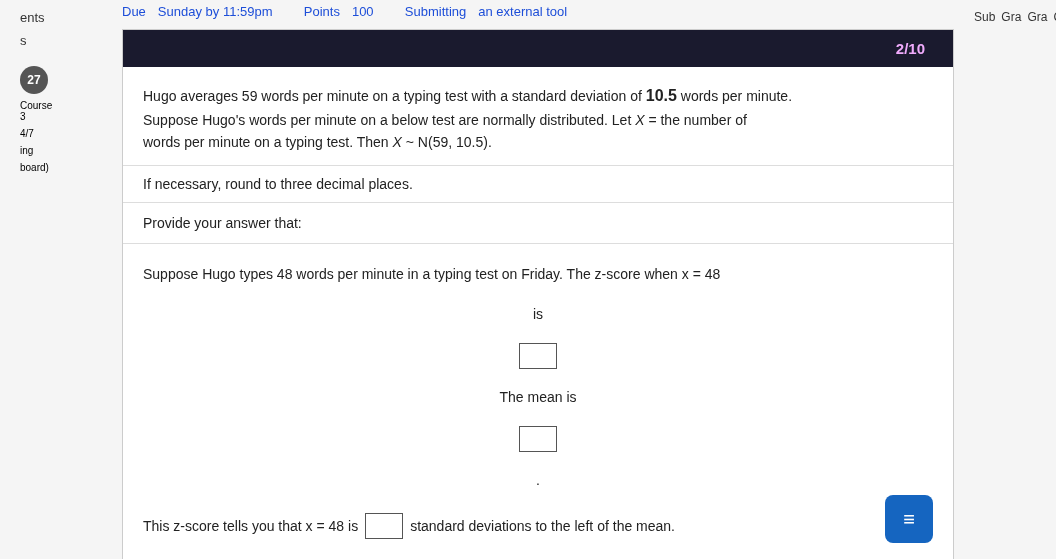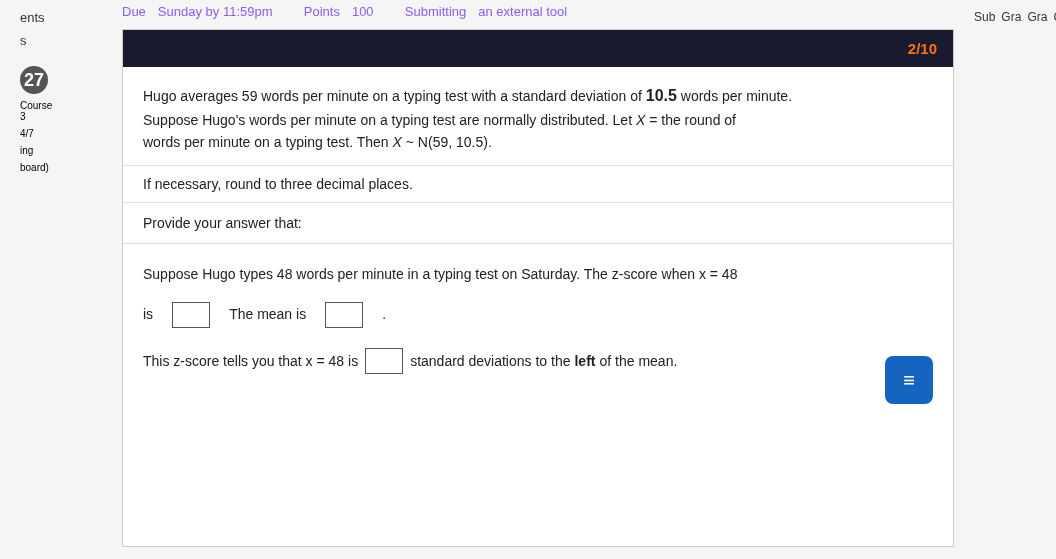--- a/index.html
+++ b/index.html
@@ -28,21 +28,21 @@
     }
     .badge-circle {
       display: inline-flex;
       align-items: center;
       justify-content: center;
       width: 28px;
       height: 28px;
       border-radius: 50%;
       background: #555;
       color: #fff;
-      font-size: 18px;
+      font-size: 12px;
       font-weight: bold;
       margin-top: 10px;
     }
     .sidebar-label {
       font-size: 10px;
       color: #000000;
       margin-top: 6px;
     }
 
     
@@ -57,42 +57,42 @@
     .topbar {
       display: flex;
       align-items: center;
       padding: 4px 12px;
       font-size: 13px;
       color: #444;
       gap: 12px;
       background: #f5f5f5;
     }
     .topbar-item {
-      color: #8b5cf6;
+      color: #1d4ed8;
     }
     .topbar-separator {
       color: #aaa;
     }
 
     
     .question-card {
       background: #fff;
       border: 1px solid #ccc;
       margin: 6px 12px 12px 12px;
       flex: 1;
     }
 
     
     .question-header {
       background: #1a1a2e;
-      color: #f97316;
+      color: #f0abfc;
       display: flex;
       justify-content: flex-end;
       align-items: center;
-      padding: 10px 16px;
+      padding: 10px 28px;
       font-size: 15px;
       font-weight: bold;
     }
 
     
     .problem-text {
       padding: 16px 20px 12px 20px;
       font-size: 14px;
       line-height: 1.6;
       border-bottom: 1px solid #ddd;
@@ -135,41 +135,42 @@
       line-height: 1.8;
     }
 
     .zscore-line2 {
       margin-bottom: 20px;
       line-height: 1.8;
       display: flex;
       align-items: center;
       flex-wrap: wrap;
       gap: 16px;
+      flex-direction: column;
     }
 
     .answer-box {
       display: inline-block;
       width: 38px;
       height: 26px;
       border: 1.5px solid #555;
       vertical-align: middle;
       margin: 0 3px;
     }
 
     .last-line {
       display: flex;
       align-items: center;
       flex-wrap: wrap;
       gap: 4px;
       font-size: 14px;
     }
 
     .bold-text {
-      font-weight: bold;
+      font-weight: normal;
     }
 
     
     .chat-btn {
       position: absolute;
       bottom: 20px;
       right: 20px;
       width: 48px;
       height: 48px;
       background: #1565c0;
@@ -242,42 +243,42 @@
 
     <div class="question-header">
       <span>2/10</span>
     </div>
 
     <div class="problem-text">
       <span>Hugo averages 59 words per minute on a typing test with a standard deviation of</span>
       <span class="bold-num">10.5</span>
       <span>words per minute.</span>
       <br>
-      <span>Suppose Hugo's words per minute on a typing test are normally distributed. Let</span>
+      <span>Suppose Hugo's words per minute on a below test are normally distributed. Let</span>
       <span class="math">X</span>
-      <span>= the round of</span>
+      <span>= the number of</span>
       <br>
       <span>words per minute on a typing test. Then</span>
       <span class="math">X</span>
       <span>~</span>
       <span>N(59, 10.5).</span>
     </div>
 
     <div class="round-note">
       <span>If necessary, round to three decimal places.</span>
     </div>
 
     <div class="provide-answer">
       <span>Provide your answer that:</span>
     </div>
 
     <div class="answer-area">
 
       <div class="zscore-line">
-        <span>Suppose Hugo types 48 words per minute in a typing test on Saturday. The z-score when x = 48</span>
+        <span>Suppose Hugo types 48 words per minute in a typing test on Friday. The z-score when x = 48</span>
       </div>
 
       <div class="zscore-line2">
         <span>is</span>
         <span class="answer-box"></span>
         <span>The mean is</span>
         <span class="answer-box"></span>
         <span>.</span>
       </div>
 

